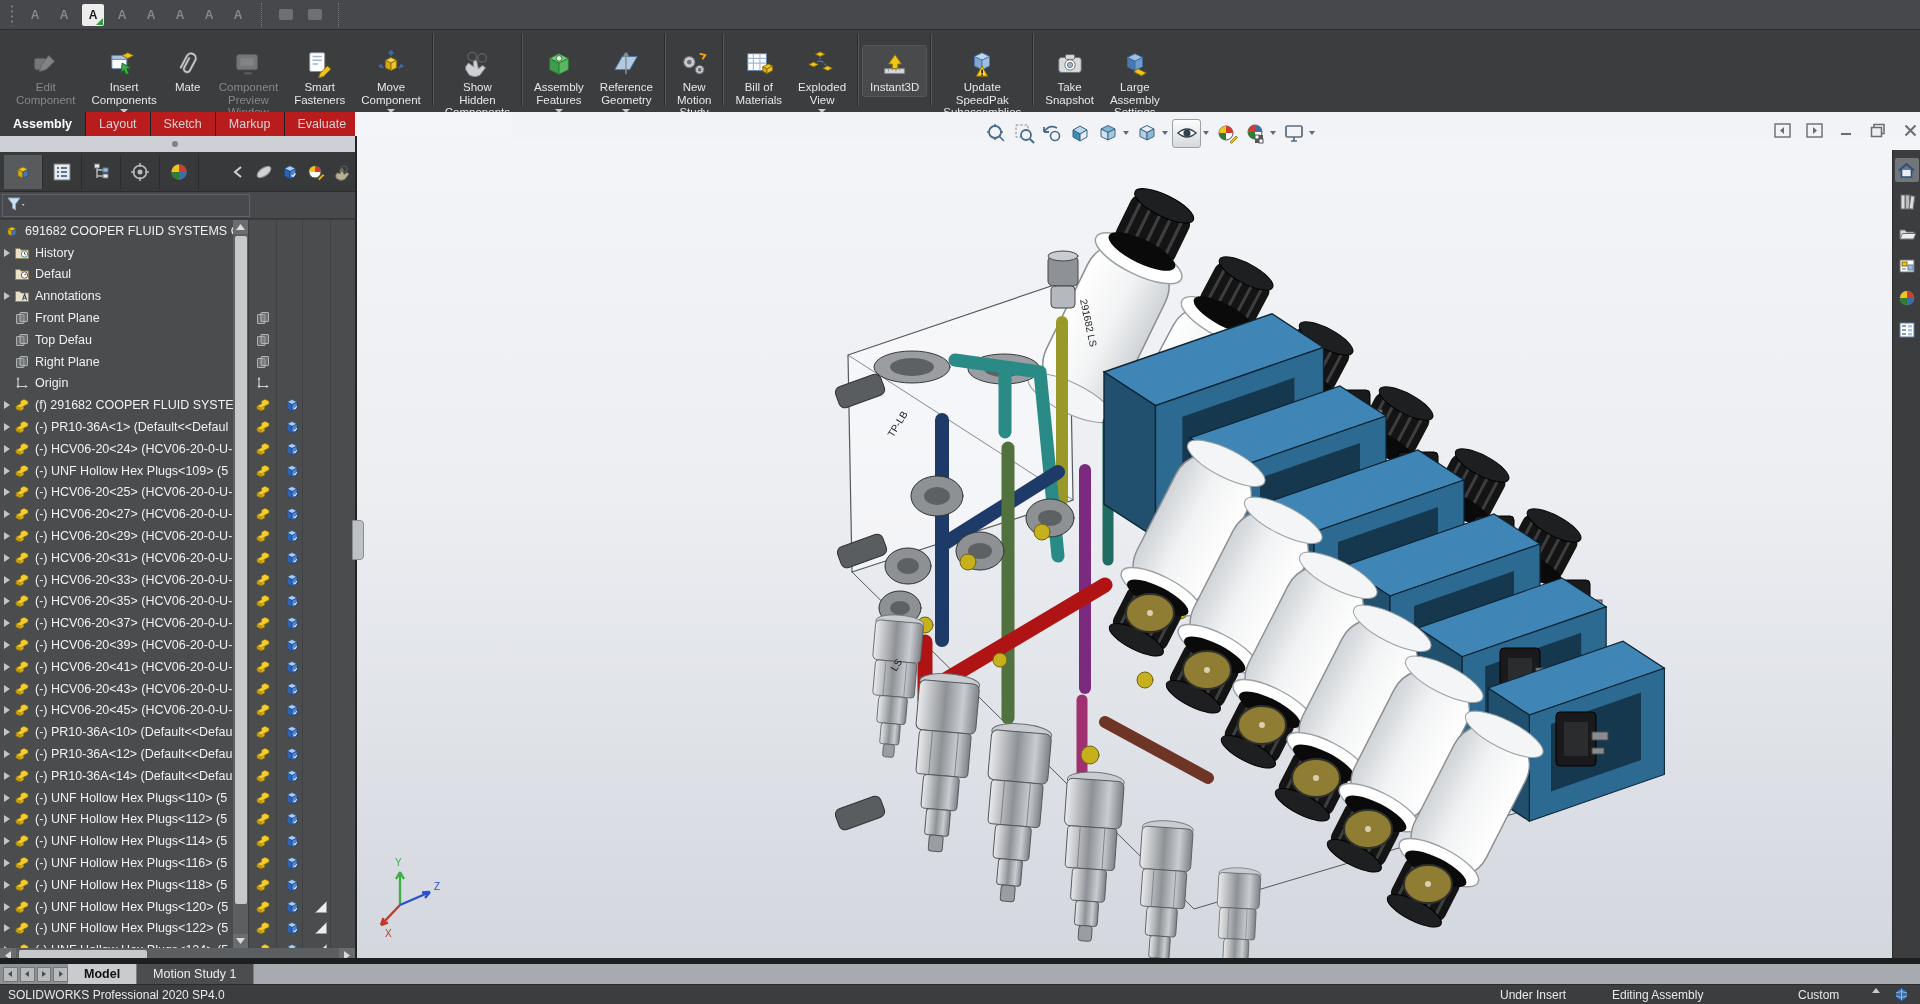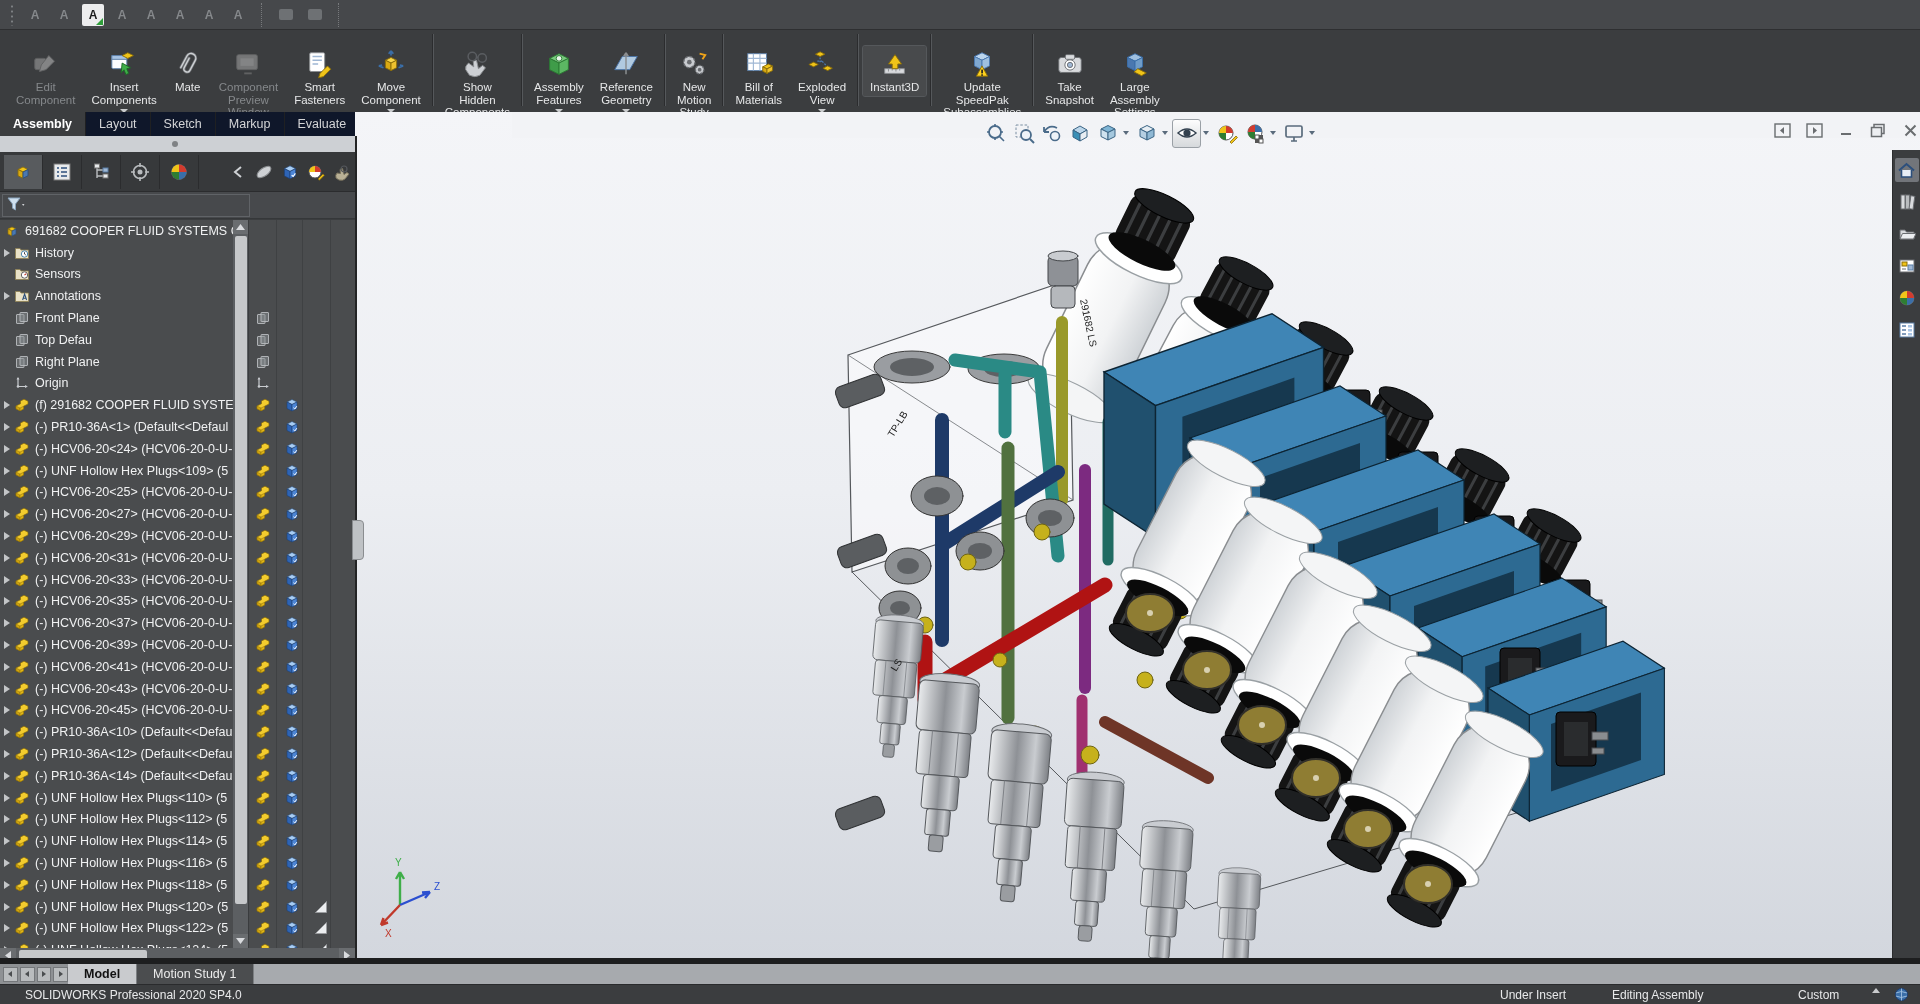--- a/index.html
+++ b/index.html
@@ -26,21 +26,21 @@
   .rbtn .rlabel{white-space:pre-line;text-align:center;font-size:11.5px;line-height:12.5px;
     color:#e6e7e8;margin-top:2px;}
   .rbtn .rcaret{width:0;height:0;border-left:4px solid transparent;border-right:4px solid transparent;
     border-top:4px solid #c9cbcd;margin-top:3px;}
   .rbtn.disabled .rlabel{color:#85888b;}
   .rbtn.disabled .ricon{opacity:.45;filter:grayscale(1);}
   .rbtn.pressed{background:rgba(255,255,255,.07);outline:1px solid #55585b;}
   .vsep{width:0;border-left:1px solid #2b2c2e;border-right:1px solid #55585b;height:72px;margin:4px 3px 0 3px;}
   
   #tabrow{left:0;top:112px;height:24px;display:flex;}
-  .ctab{height:24px;display:flex;align-items:center;padding:0 13px;background:#0f172a;color:#d4d5d7;
+  .ctab{height:24px;display:flex;align-items:center;padding:0 13px;background:#b91c1c;color:#d4d5d7;
     font-size:12.5px;border-right:1px solid #1f2022;cursor:default;}
   .ctab.active{background:#3b3d3f;color:#ffffff;font-weight:bold;}
   
   #viewport{left:355px;top:112px;width:1565px;height:846px;
     background:linear-gradient(180deg,#f4f5f8 0%,#eceef2 45%,#d3d7de 100%);}
   #toprightpatch{left:512px;top:112px;width:1408px;height:26px;background:#f2f3f6;}
   #vpsvg{position:absolute;left:355px;top:112px;width:1565px;height:846px;}
   
   #headsup{left:982px;top:118px;height:30px;display:flex;align-items:center;gap:1px;}
   .hbtn{width:27px;height:27px;display:flex;align-items:center;justify-content:center;border-radius:3px;}
@@ -868,21 +868,21 @@
       <svg class="tico" viewBox="0 0 16 16">
         <use href="#ic-history"></use>
       </svg>
       <span class="tlab">History</span>
     </div>
     <div class="trow">
       <span class="tarr" style="visibility: hidden;"></span>
       <svg class="tico" viewBox="0 0 16 16">
         <use href="#ic-sensors"></use>
       </svg>
-      <span class="tlab">Sensors</span>
+      <span class="tlab">Defaul</span>
     </div>
     <div class="trow">
       <span class="tarr"></span>
       <svg class="tico" viewBox="0 0 16 16">
         <use href="#ic-annotations"></use>
       </svg>
       <span class="tlab">Annotations</span>
     </div>
     <div class="trow">
       <span class="tarr" style="visibility: hidden;"></span>
@@ -1441,21 +1441,21 @@
       </span>
   </div>
   <div style="display:flex">
 
   <div class="sheettab active">Model</div>
       <div class="sheettab">Motion Study 1</div>
     </div>
 </div>
 
 <div id="statusbar" class="abs">
-  <span style="left:25px">SOLIDWORKS Professional 2020 SP4.0</span>
+  <span style="left:8px">SOLIDWORKS Professional 2020 SP4.0</span>
   <span style="left:1500px">Under Insert</span>
   <span style="left:1612px">Editing Assembly</span>
   <span style="left:1798px">Custom</span>
   <span class="scaret"></span>
   <span style="left:1894px;top:2px">
     <svg width="15" height="15" viewBox="0 0 15 15">
         <circle cx="7.5" cy="7.5" r="6" fill="#3a6ea8" stroke="#1d3f74"></circle>
         <path d="M2 6 q5-3 11 0 M2 9 q5 3 11 0 M7.5 1.5 v12" stroke="#9fc0e0" fill="none" stroke-width=".9"></path>
       </svg>
   </span>

